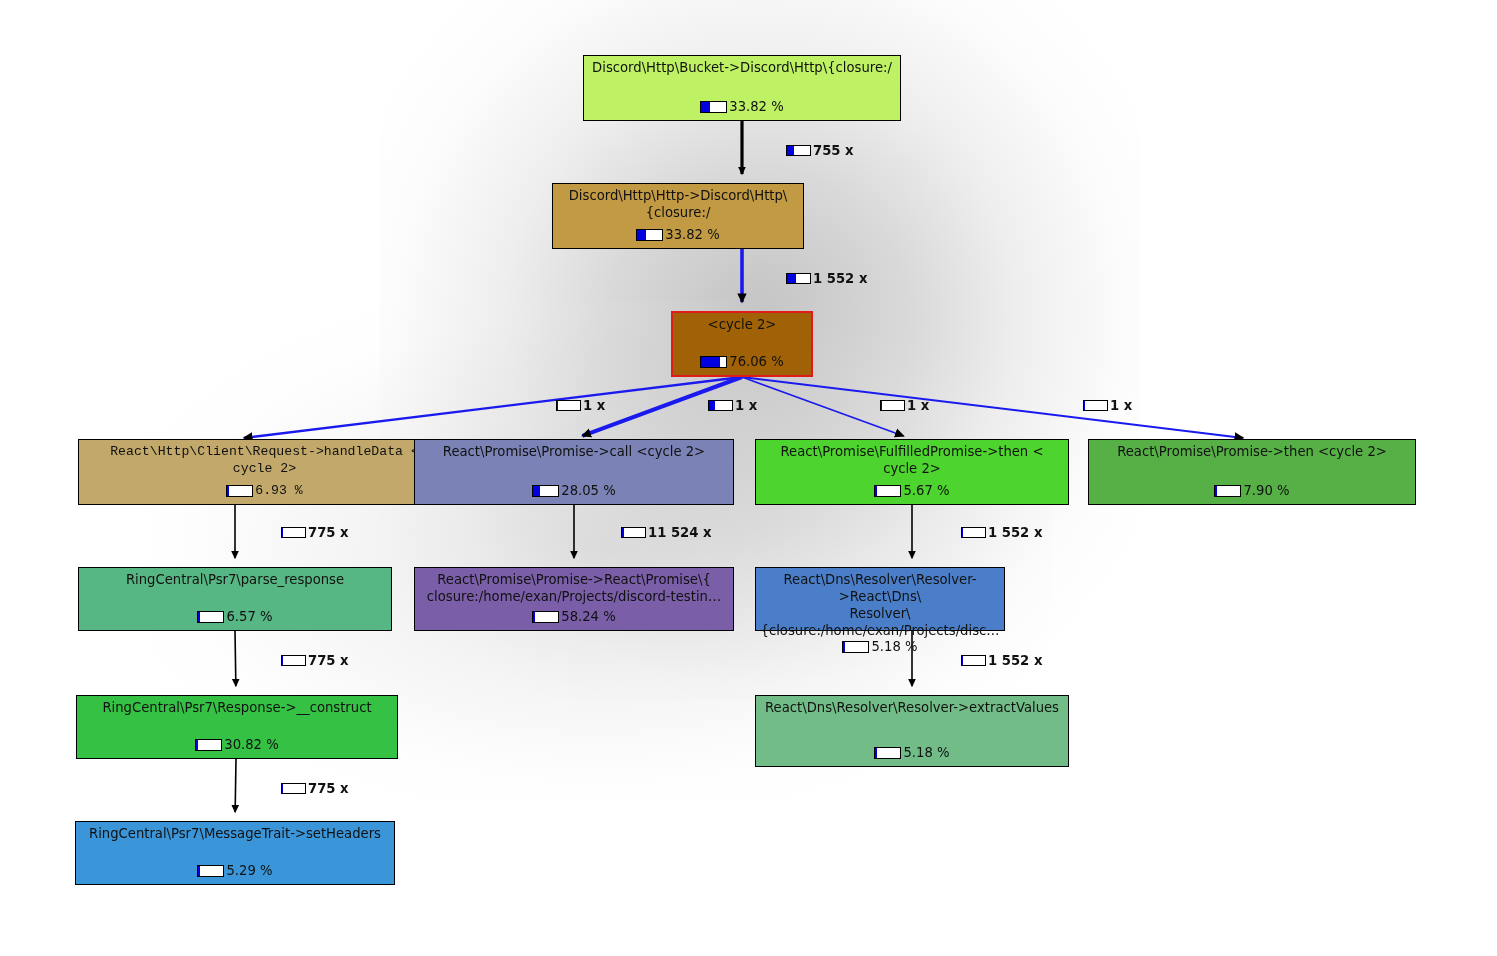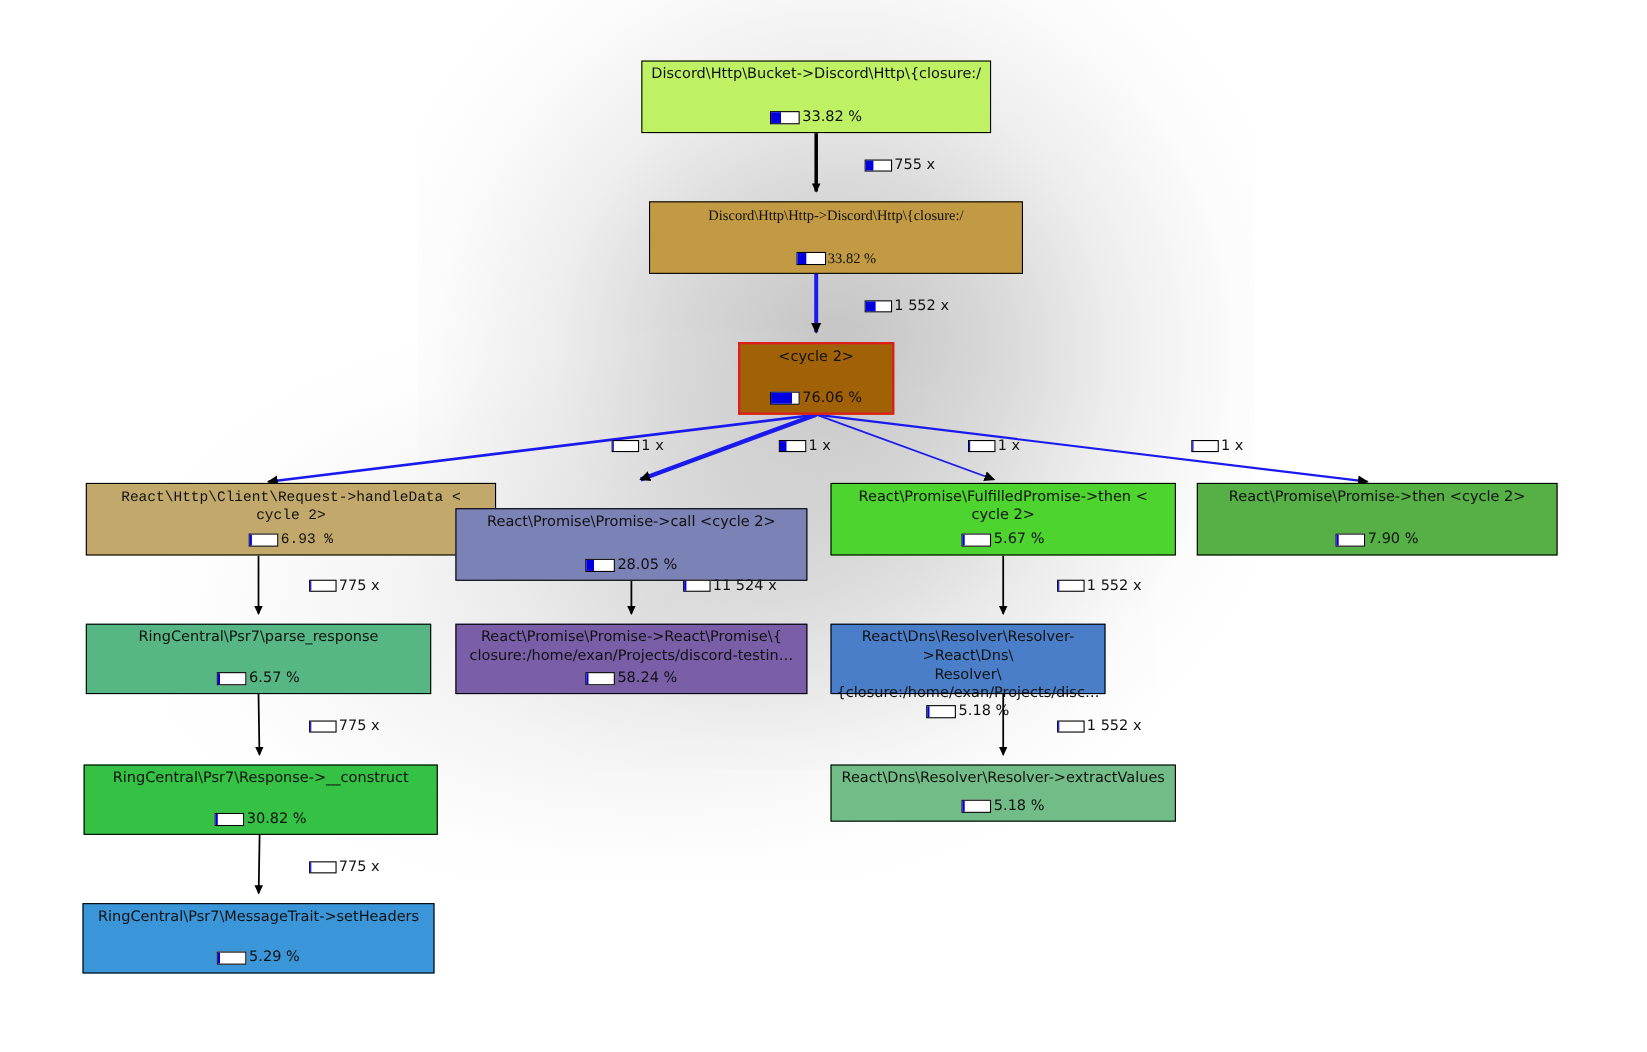--- a/index.html
+++ b/index.html
@@ -100,20 +100,21 @@
 
   
   .elabel {
     position: absolute;
     display: flex;
     align-items: center;
     gap: 2px;
     font-size: 13.2px;
     color: #111111;
     white-space: nowrap;
+    font-weight: bold;
   }
   .elabel .meter { width: 25px; height: 11px; }
 </style>
 </head>
 <body>
 
 <div id="canvas">
   <div class="bg-halo"></div>
   <div class="bg-halo2"></div>
 
@@ -145,21 +146,21 @@
   <div id="node-layer">
       <div class="node" style="left: 583px; top: 55px; width: 318px; height: 66px; background: #bef264; border-color: rgb(0, 0, 0);">
         <div class="nlabel">Discord\Http\Bucket-&gt;Discord\Http\{closure:/</div>
         <div class="nstat">
           <span class="meter">
             <i style="width: 34%;"></i>
           </span>
           <span>33.82 %</span>
         </div>
       </div>
-      <div class="node" style="left: 590px; top: 183px; width: 340px; height: 66px; background: rgb(194, 154, 67); border-color: rgb(0, 0, 0); font-family: Liberation Serif, serif;">
+      <div class="node" style="left: 552px; top: 183px; width: 252px; height: 66px; background: rgb(194, 154, 67); border-color: rgb(0, 0, 0);">
         <div class="nlabel">Discord\Http\Http-&gt;Discord\Http\{closure:/</div>
         <div class="nstat">
           <span class="meter">
             <i style="width: 34%;"></i>
           </span>
           <span>33.82 %</span>
         </div>
       </div>
       <div class="node" style="left: 671px; top: 311px; width: 142px; height: 66px; background: #a16207; border-color: rgb(224, 27, 27); border-width: 2px;">
         <div class="nlabel">&lt;cycle 2&gt;</div>
@@ -173,21 +174,21 @@
       <div class="node" style="left: 78px; top: 439px; width: 373px; height: 66px; background: rgb(194, 169, 107); border-color: rgb(0, 0, 0); font-family: Liberation Mono, monospace;">
         <div class="nlabel">React\Http\Client\Request-&gt;handleData &lt;
 cycle 2&gt;</div>
         <div class="nstat">
           <span class="meter">
             <i style="width: 7%;"></i>
           </span>
           <span>6.93 %</span>
         </div>
       </div>
-      <div class="node" style="left: 414px; top: 439px; width: 320px; height: 66px; background: rgb(123, 130, 181); border-color: rgb(0, 0, 0); margin-top: 23px;">
+      <div class="node" style="left: 414px; top: 439px; width: 320px; height: 66px; background: rgb(123, 130, 181); border-color: rgb(0, 0, 0);">
         <div class="nlabel">React\Promise\Promise-&gt;call &lt;cycle 2&gt;</div>
         <div class="nstat">
           <span class="meter">
             <i style="width: 28%;"></i>
           </span>
           <span>28.05 %</span>
         </div>
       </div>
       <div class="node" style="left: 755px; top: 439px; width: 314px; height: 66px; background: rgb(78, 212, 46); border-color: rgb(0, 0, 0);">
         <div class="nlabel">React\Promise\FulfilledPromise-&gt;then &lt;
@@ -239,21 +240,21 @@
       </div>
       <div class="node" style="left: 76px; top: 695px; width: 322px; height: 64px; background: rgb(53, 193, 68); border-color: rgb(0, 0, 0);">
         <div class="nlabel">RingCentral\Psr7\Response-&gt;__construct</div>
         <div class="nstat">
           <span class="meter">
             <i style="width: 6%;"></i>
           </span>
           <span>30.82 %</span>
         </div>
       </div>
-      <div class="node" style="left: 755px; top: 695px; width: 314px; height: 52px; background: rgb(114, 189, 135); border-color: rgb(0, 0, 0);">
+      <div class="node" style="left: 755px; top: 695px; width: 314px; height: 72px; background: rgb(114, 189, 135); border-color: rgb(0, 0, 0);">
         <div class="nlabel">React\Dns\Resolver\Resolver-&gt;extractValues</div>
         <div class="nstat">
           <span class="meter">
             <i style="width: 5%;"></i>
           </span>
           <span>5.18 %</span>
         </div>
       </div>
       <div class="node" style="left: 75px; top: 821px; width: 320px; height: 64px; background: rgb(59, 150, 217); border-color: rgb(0, 0, 0);">
         <div class="nlabel">RingCentral\Psr7\MessageTrait-&gt;setHeaders</div>

